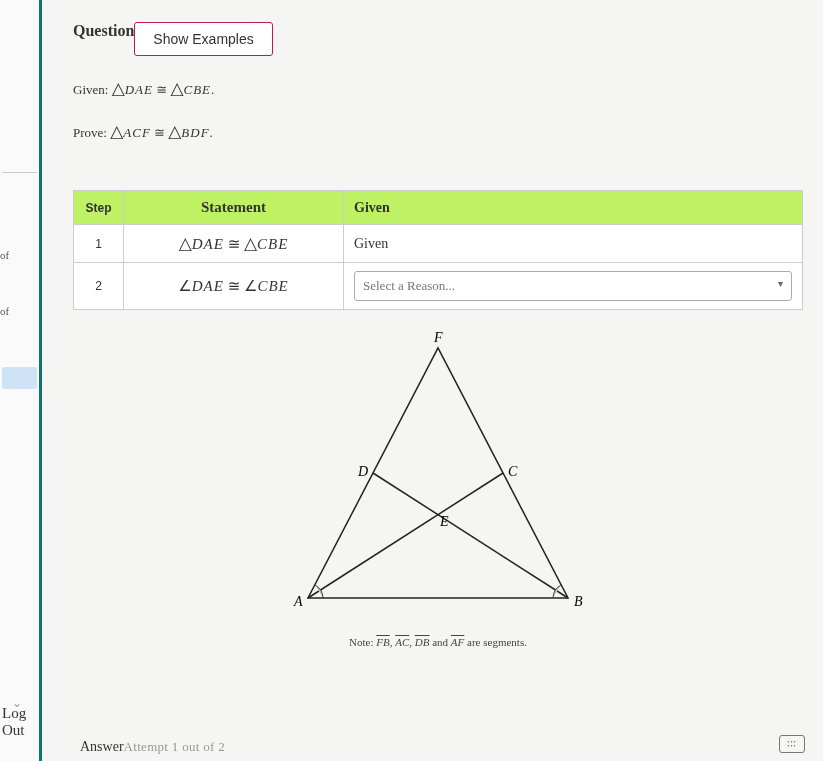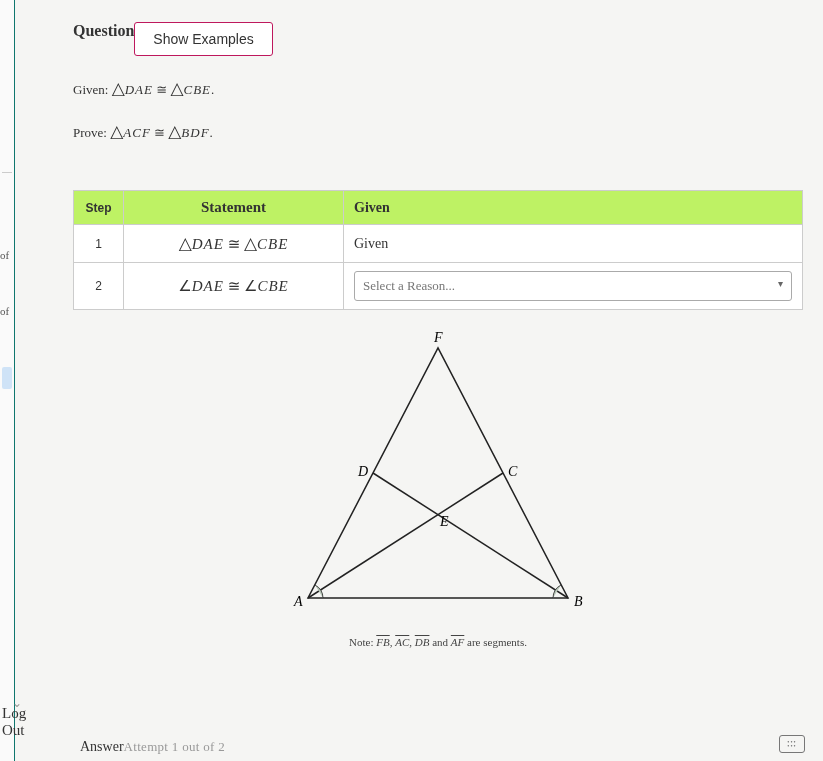--- a/index.html
+++ b/index.html
@@ -9,23 +9,23 @@
   width: 823px;
   height: 761px;
   overflow: hidden;
   position: relative;
   color: #333;
 }
 .sidebar {
   position: absolute;
   left: 0;
   top: 0;
-  width: 15px;
+  width: 42px;
   height: 100%;
-  border-right: 1px solid #0f766e;
+  border-right: 3px solid #0f766e;
   background: #fafafa;
 }
 .sidebar .sep { border-top: 1px solid #ccc; margin: 2px 2px 18px 2px; }
 .sidebar-label {
   font-size: 11px;
   color: #555;
   padding: 2px 0 2px 0;
   text-align: left;
   height: 56px;
   display: flex;

